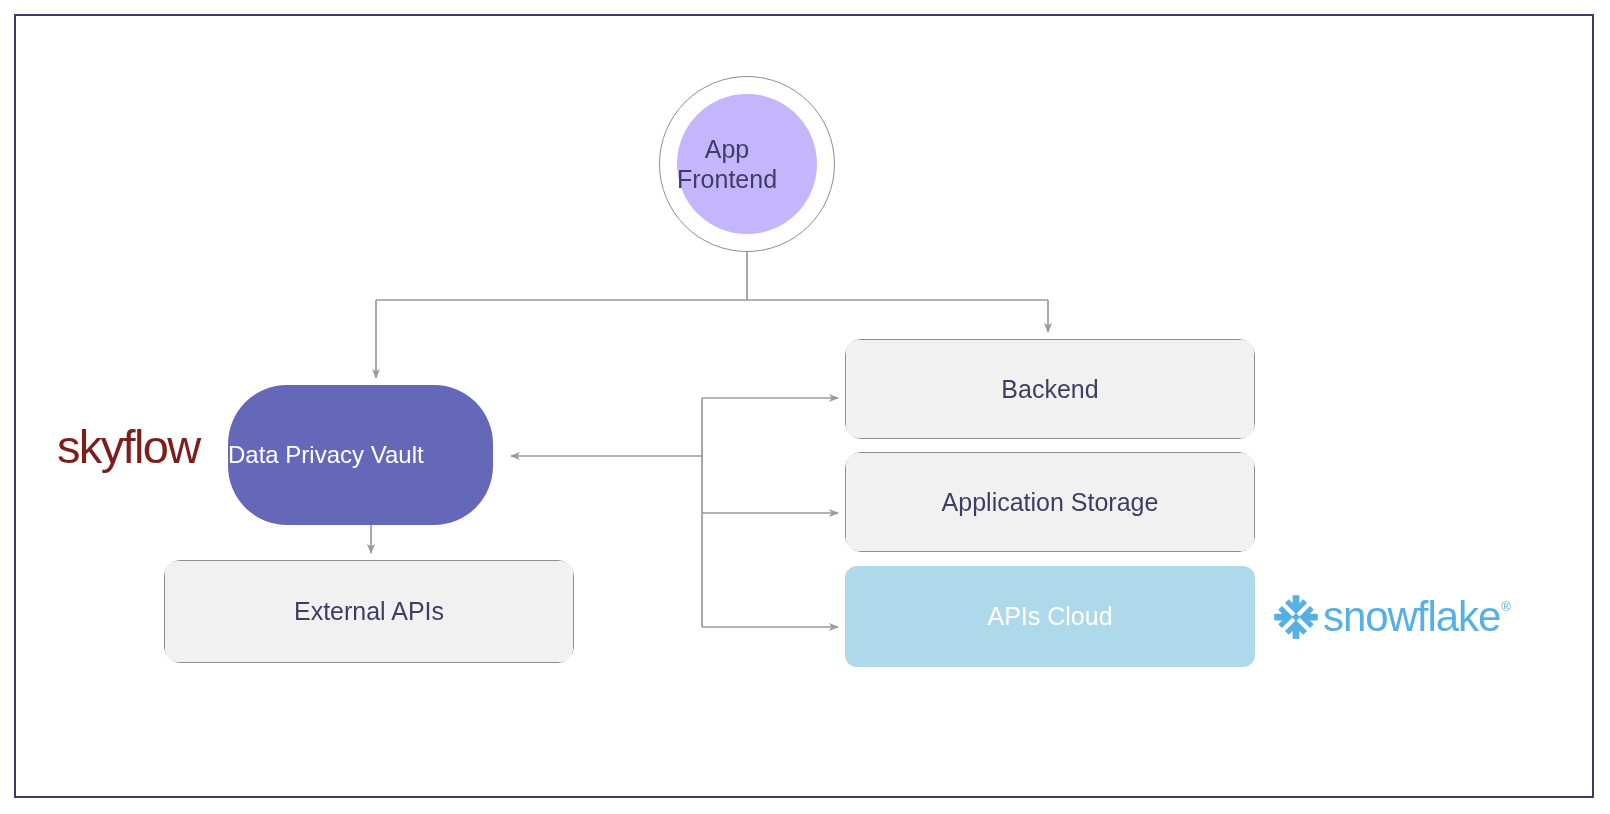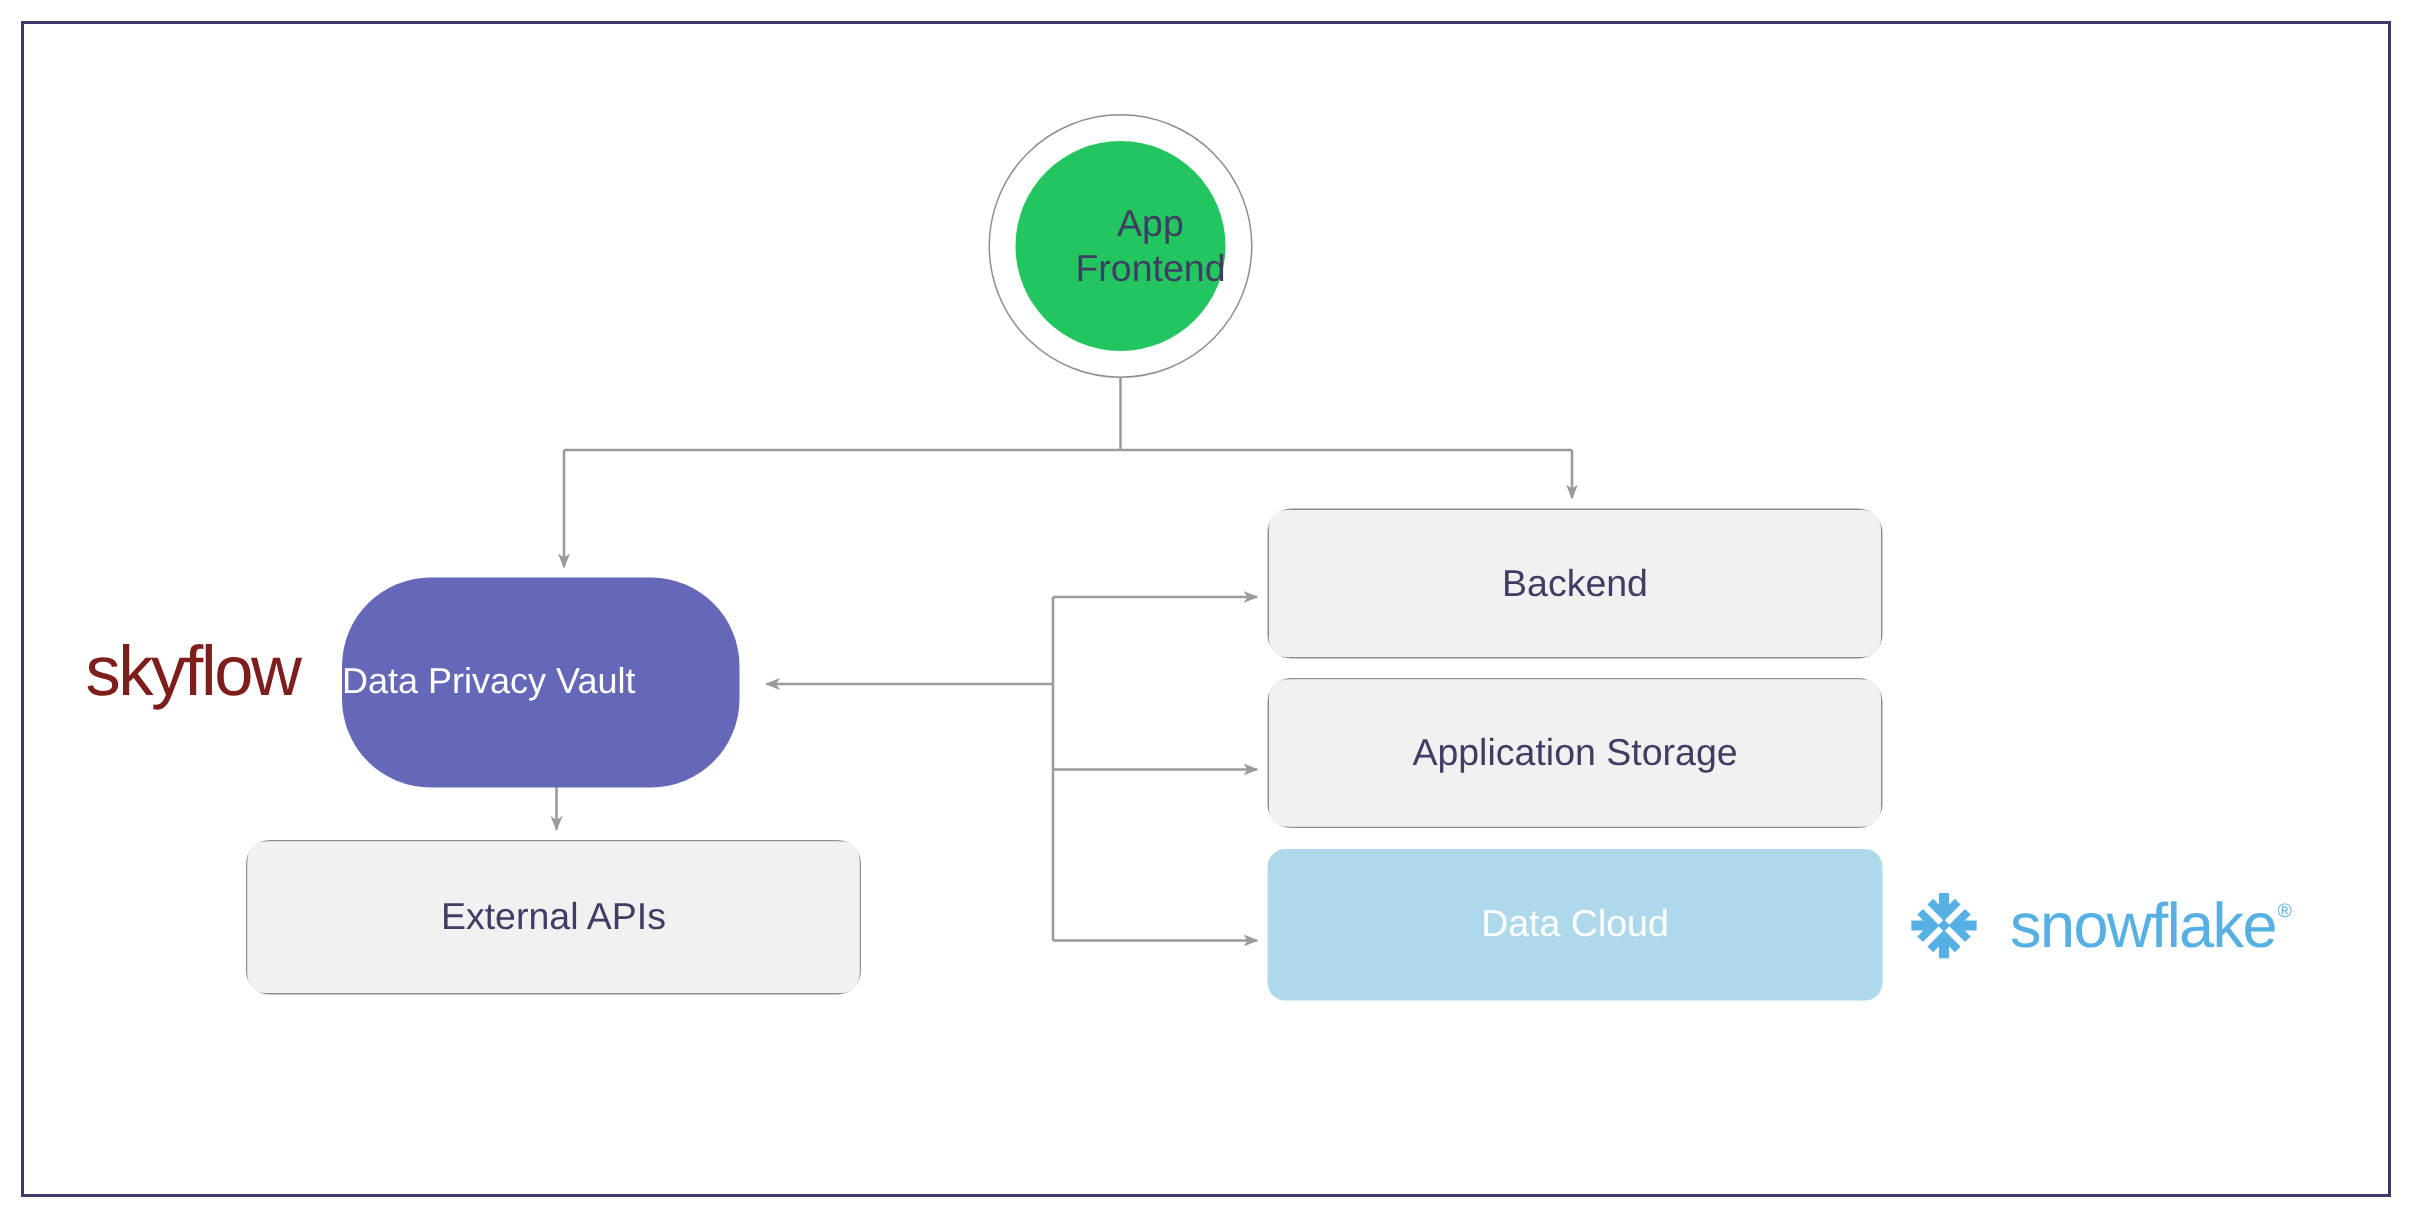--- a/index.html
+++ b/index.html
@@ -59,24 +59,24 @@
     box-sizing: border-box;
     background: #ffffff;
     display: flex;
     align-items: center;
     justify-content: center;
   }
   #node-app-frontend .inner-disc {
     width: 140px;
     height: 140px;
     border-radius: 50%;
-    background: #22c55e;
-    display: flex;
-    align-items: center;
-    justify-content: flex-end;
+    background: #c4b5fd;
+    display: flex;
+    align-items: center;
+    justify-content: flex-start;
   }
   #node-app-frontend .node-label {
     font-size: 25px;
   }
 
   
   #node-data-privacy-vault {
     position: absolute;
     left: 228px;
     top: 385px;
@@ -156,21 +156,21 @@
   }
 
   
   #logo-snowflake {
     position: absolute;
     left: 1272px;
     top: 586px;
     height: 62px;
     display: flex;
     align-items: center;
-    gap: 20px;
+    gap: 3px;
   }
   #logo-snowflake .mark {
     width: 48px;
     height: 48px;
     flex: 0 0 auto;
   }
   #logo-snowflake .wordmark-wrap {
     display: flex;
     align-items: flex-start;
   }
@@ -246,21 +246,21 @@
     </div>
   </div>
 
   <div id="node-app-storage" class="card-outer">
     <div class="card-inner">
       <div class="node-label">Application Storage</div>
     </div>
   </div>
 
   <div id="node-data-cloud">
-    <div class="node-label">Data Cloud</div>
+    <div class="node-label">APIs Cloud</div>
   </div>
 
   <div id="node-external-apis" class="card-outer">
     <div class="card-inner">
       <div class="node-label">External APIs</div>
     </div>
   </div>
 
   <div id="logo-skyflow">
     <span class="wordmark">skyflow</span>

